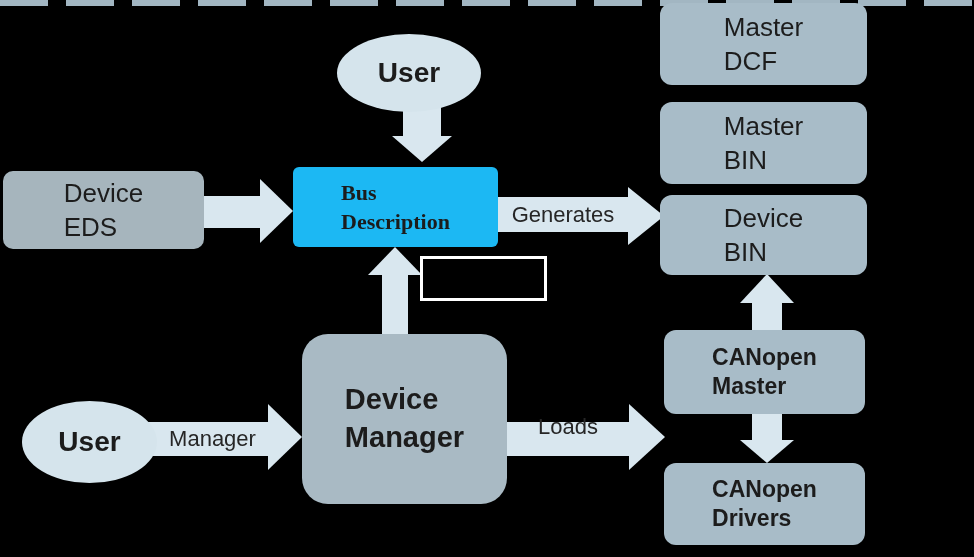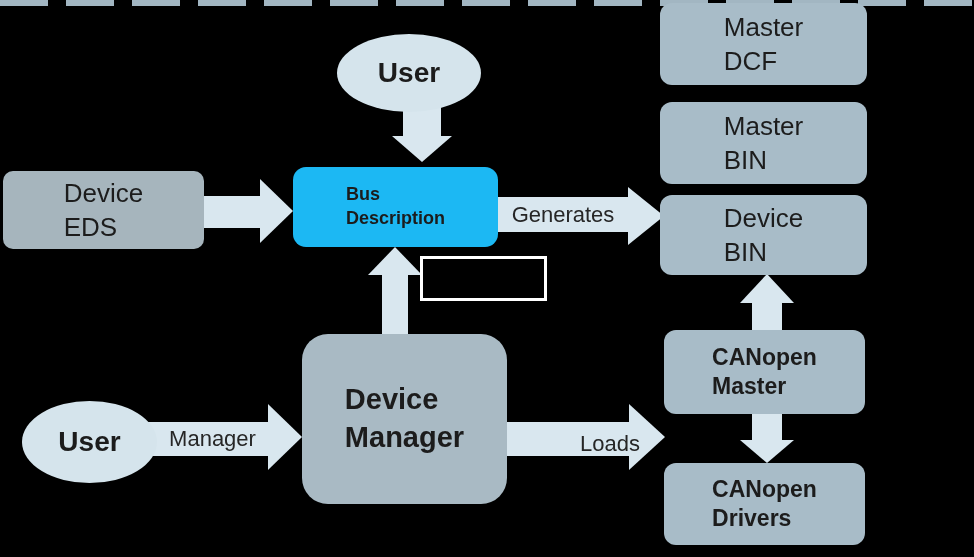--- a/index.html
+++ b/index.html
@@ -12,21 +12,21 @@
   }
   .node {
     position: absolute;
     display: flex; align-items: center; justify-content: center;
     white-space: pre-line;
     color: var(--text, #1c1c1c);
     line-height: 1.32;
   }
   .box-gray   { background: var(--node-gray);    border-radius: 12px; font-size: 26px; }
   .box-eds    { background: var(--node-eds);     border-radius: 10px; font-size: 26px; }
-  .box-hl     { background: var(--highlight);    border-radius: 13px; font-size: 18px; font-weight: 700; }
+  .box-hl     { background: var(--highlight);    border-radius: 6px; font-size: 22px; font-weight: 700; font-family: Liberation Serif, serif; }
   .box-mgr    { background: var(--node-manager); border-radius: 26px; font-size: 29px; font-weight: 700; line-height: 1.3; }
   .box-bold   { background: var(--node-gray);    border-radius: 12px; font-size: 23px; font-weight: 700; line-height: 1.25; }
   .ellipse {
     position: absolute; border-radius: 50%;
     background: var(--ellipse);
     display: flex; align-items: center; justify-content: center;
     font-size: 28px;
     font-weight: bold;
   }
   .stem { position: absolute; background: var(--arrow); }
@@ -64,21 +64,21 @@
 
 <div class="tri" style="left:368px; top:247px; border-left:27px solid transparent; border-right:27px solid transparent; border-bottom:28px solid var(--arrow);"></div>
 <div class="stem" style="left:382px; top:274px; width:26px; height:60px;"></div>
 
 <div class="stem" style="left:138px; top:422px; width:130px; height:34px;"></div>
 <div class="tri" style="left:268px; top:404px; border-top:33px solid transparent; border-bottom:33px solid transparent; border-left:34px solid var(--arrow);"></div>
 <div class="edge-label" style="left:157px; top:422px; width:111px; height:34px;">Manager</div>
 
 <div class="stem" style="left:507px; top:422px; width:122px; height:34px;"></div>
 <div class="tri" style="left:629px; top:404px; border-top:33px solid transparent; border-bottom:33px solid transparent; border-left:36px solid var(--arrow);"></div>
-<div class="edge-label" style="left:507px; top:427px; width:122px; height:34px;margin-left:42px;">Loads</div>
+<div class="edge-label" style="left:507px; top:410px; width:122px; height:34px;">Loads</div>
 
 <div class="tri" style="left:740px; top:274px; border-left:27px solid transparent; border-right:27px solid transparent; border-bottom:29px solid var(--arrow);"></div>
 <div class="stem" style="left:752px; top:302px; width:30px; height:28px;"></div>
 
 <div class="stem" style="left:752px; top:414px; width:30px; height:27px;"></div>
 <div class="tri" style="left:740px; top:440px; border-left:27px solid transparent; border-right:27px solid transparent; border-top:23px solid var(--arrow);"></div>
 
 <div class="node box-eds" style="left:3px; top:171px; width:201px; height:78px;">Device
 EDS</div>
 

